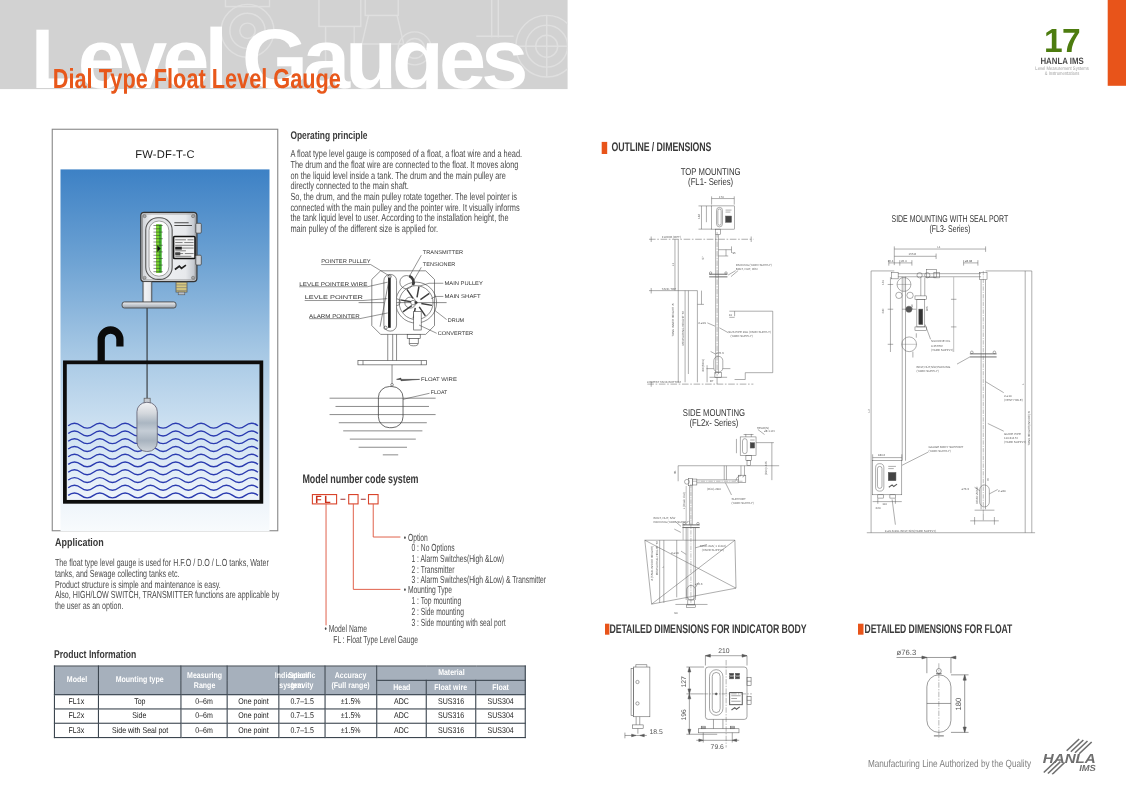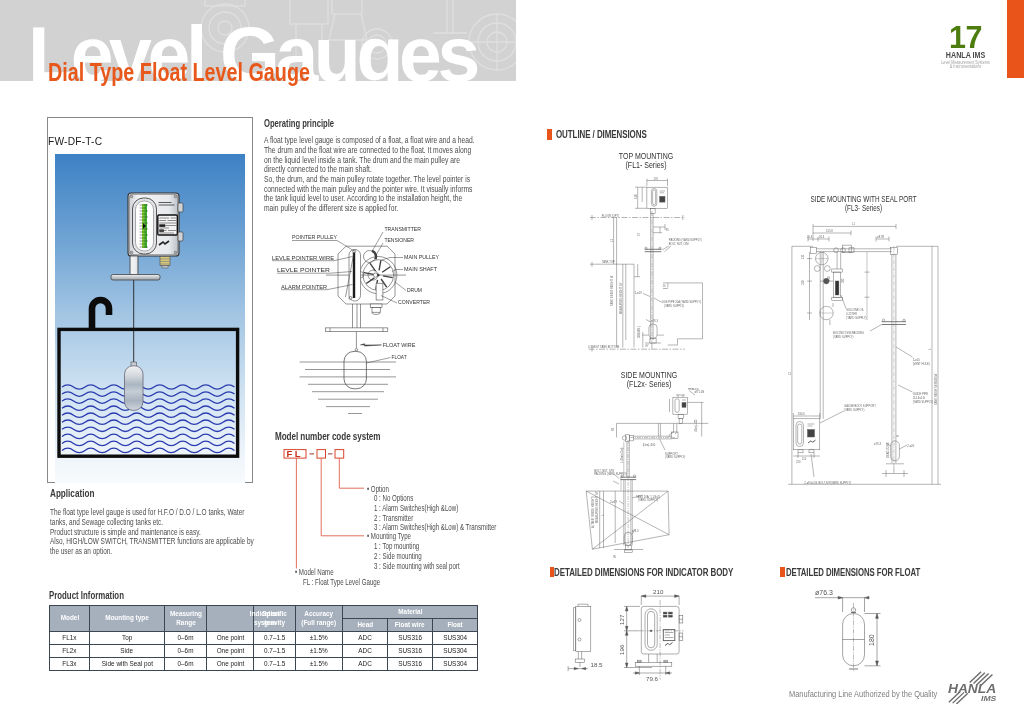--- a/index.html
+++ b/index.html
@@ -43,21 +43,21 @@
 </div>
 <div class="abs nw" style="left:28px;top:9.5px;font-size:77px;font-weight:bold;color:#fff;letter-spacing:-4.4px;">Level Gauges</div>
 <div class="abs nw" style="left:48px;top:58px;font-size:25px;font-weight:bold;color:#e8581b;transform:scaleX(0.79);transform-origin:0 0;">Dial Type Float Level Gauge</div>
 <div class="abs nw" style="left:949px;top:20px;font-size:30.5px;font-weight:bold;color:#4d7c0f;letter-spacing:-0.5px;">17</div>
 <div class="abs nw" style="left:928px;top:50px;width:75px;text-align:center;font-size:8.4px;font-weight:bold;color:#4a4a4a;transform:scaleX(0.85);">HANLA IMS</div>
 <div class="abs" style="left:923px;top:60.5px;width:85px;text-align:center;font-size:4.6px;color:#a3a3a3;line-height:4.9px;transform:scaleX(0.82);">Level Measurement Systems<br>&amp; Instrumentations</div>
 <div class="abs" style="left:1007px;top:0;width:17px;height:78px;background:#e8541a;"></div>
 
 <div class="abs" style="left:47px;top:117px;width:206px;height:366px;border:1px solid #888;background:#fff;">
   <div class="abs nw" style="left:0;top:3px;width:204px;text-align:center;font-size:10.2px;color:#1a1a1a;letter-spacing:0.2px;margin-top:48px;">MODEL : FW-DF Series</div>
-  <div class="abs nw" style="left:0;top:17.5px;width:204px;text-align:left;font-size:10.2px;color:#1a1a1a;letter-spacing:0.2px;">FW-DF-T-C</div>
+  <div class="abs nw" style="left:0;top:17.5px;width:204px;text-align:center;font-size:10.2px;color:#1a1a1a;letter-spacing:0.2px;">FW-DF-T-C</div>
   <div class="abs" style="left:7px;top:35.5px;width:190px;height:329px;background:linear-gradient(180deg,#3d81c5 0%, #6da2d3 25%, #a5c7e4 50%, #cfe2f2 72%, #ecf3fa 90%, #f8fbfd 100%);">
     <svg width="190" height="325" style="position:absolute;left:0;top:3.5px;" viewBox="0 0 190 325" id="tanksvg">
       <defs>
         <linearGradient id="devg" x1="0" y1="0" x2="1" y2="0">
           <stop offset="0" stop-color="#c9cdd2"></stop>
               <stop offset="0.2" stop-color="#f2f3f5"></stop>
               <stop offset="0.8" stop-color="#e7e9ec"></stop>
               <stop offset="1" stop-color="#b9bec5"></stop>
         </linearGradient>
         <linearGradient id="flg" x1="0" y1="0" x2="0" y2="1">

